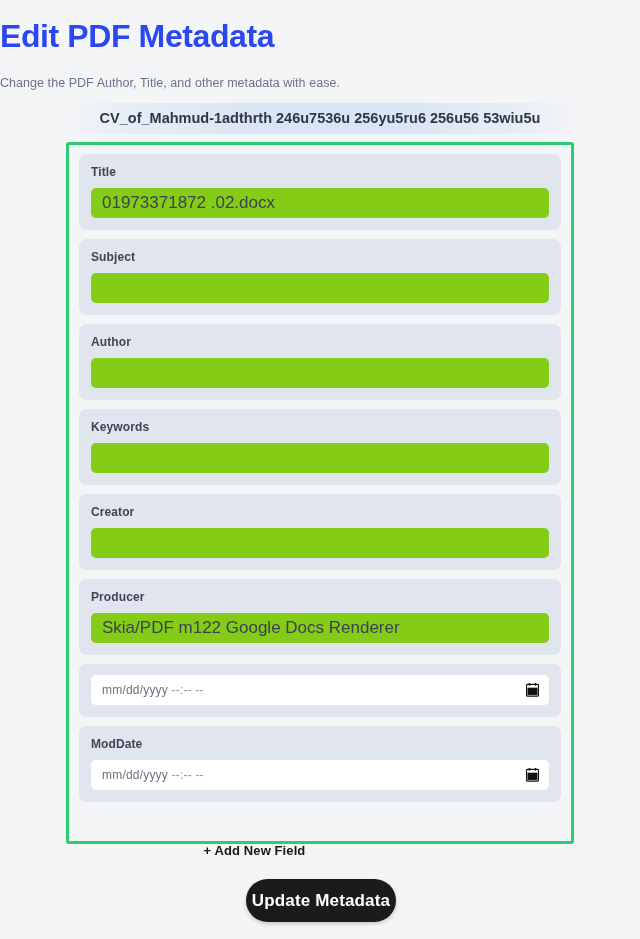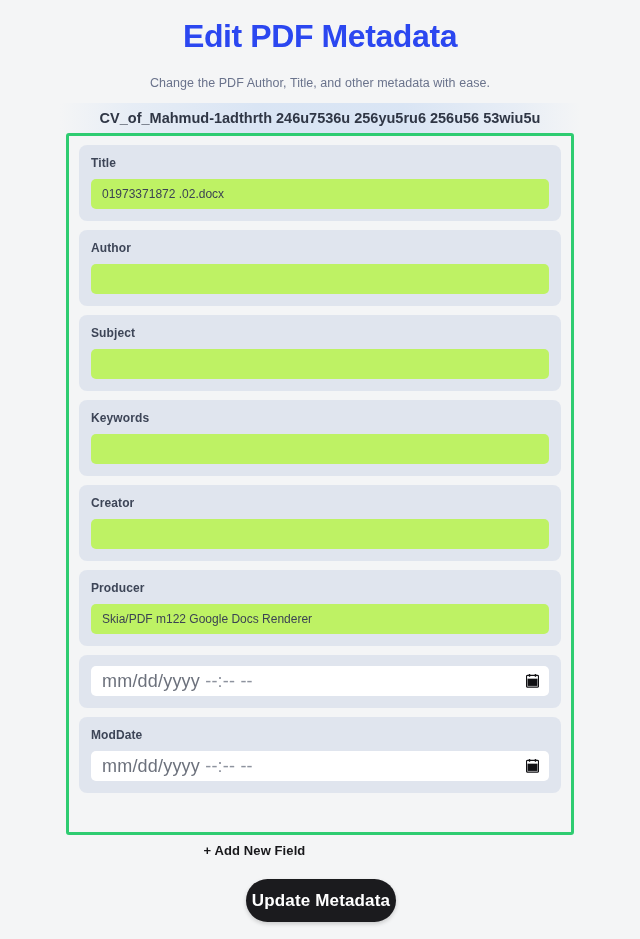--- a/index.html
+++ b/index.html
@@ -19,21 +19,20 @@
   .page {
     width: 640px;
     height: 939px;
     position: relative;
     background: #f4f5f6;
   }
 
   
   .header {
     padding-top: 16px;
-    text-align: center;
   }
 
   .app-title {
     font-size: 32px;
     font-weight: bold;
     color: #2b47f0;
     letter-spacing: -0.4px;
     line-height: 1.25;
   }
 
@@ -62,21 +61,21 @@
         rgba(219,230,245,0.5) 88%,
         rgba(219,230,245,0) 100%);
     white-space: nowrap;
     overflow: hidden;
   }
 
   
   .fields-frame {
     position: absolute;
     left: 66px;
-    top: 133px;
+    top: 142px;
     width: 508px;
     height: 702px;
     border: 3px solid #2ecc71;
     border-radius: 3px;
     background: #f4f5f6;
     overflow: hidden;
   }
 
   .fields-scroll {
     padding: 9px 10px 0 10px;
@@ -94,46 +93,46 @@
     font-weight: bold;
     color: #3d4557;
     margin-bottom: 9px;
     letter-spacing: 0.1px;
   }
 
   .field-input {
     display: block;
     width: 100%;
     height: 30px;
-    background: #bef264;
+    background: #84cc16;
     border: none;
     border-radius: 5px;
     padding: 0 11px;
     font-family: "Liberation Sans", sans-serif;
-    font-size: 12px;
+    font-size: 17px;
     color: #3b4253;
     outline: none;
   }
 
   .field-input::placeholder { color: #a9adb8; }
 
   
   .date-input {
     position: relative;
     display: flex;
     align-items: center;
     width: 100%;
     height: 30px;
     background: #ffffff;
     border-radius: 5px;
     padding: 0 11px;
   }
 
   .date-placeholder {
-    font-size: 18px;
+    font-size: 12px;
     color: #6c717c;
     letter-spacing: 0.2px;
     white-space: nowrap;
   }
 
   .date-placeholder .dim { color: #8e939e; }
 
   .calendar-icon {
     position: absolute;
     right: 10px;
@@ -190,26 +189,26 @@
 
   <div class="fields-frame">
     <div class="fields-scroll">
 
       <div class="field-card">
         <div class="field-label">Title</div>
         <input class="field-input" type="text" value="01973371872 .02.docx" style="">
       </div>
 
       <div class="field-card">
+        <div class="field-label">Subject</div>
+        <input class="field-input" type="text" value="" style="">
+      </div>
+
+      <div class="field-card">
         <div class="field-label">Author</div>
-        <input class="field-input" type="text" value="" style="">
-      </div>
-
-      <div class="field-card">
-        <div class="field-label">Subject</div>
         <input class="field-input" type="text" value="" style="">
       </div>
 
       <div class="field-card">
         <div class="field-label">Keywords</div>
         <input class="field-input" type="text" value="" style="">
       </div>
 
       <div class="field-card">
         <div class="field-label">Creator</div>

